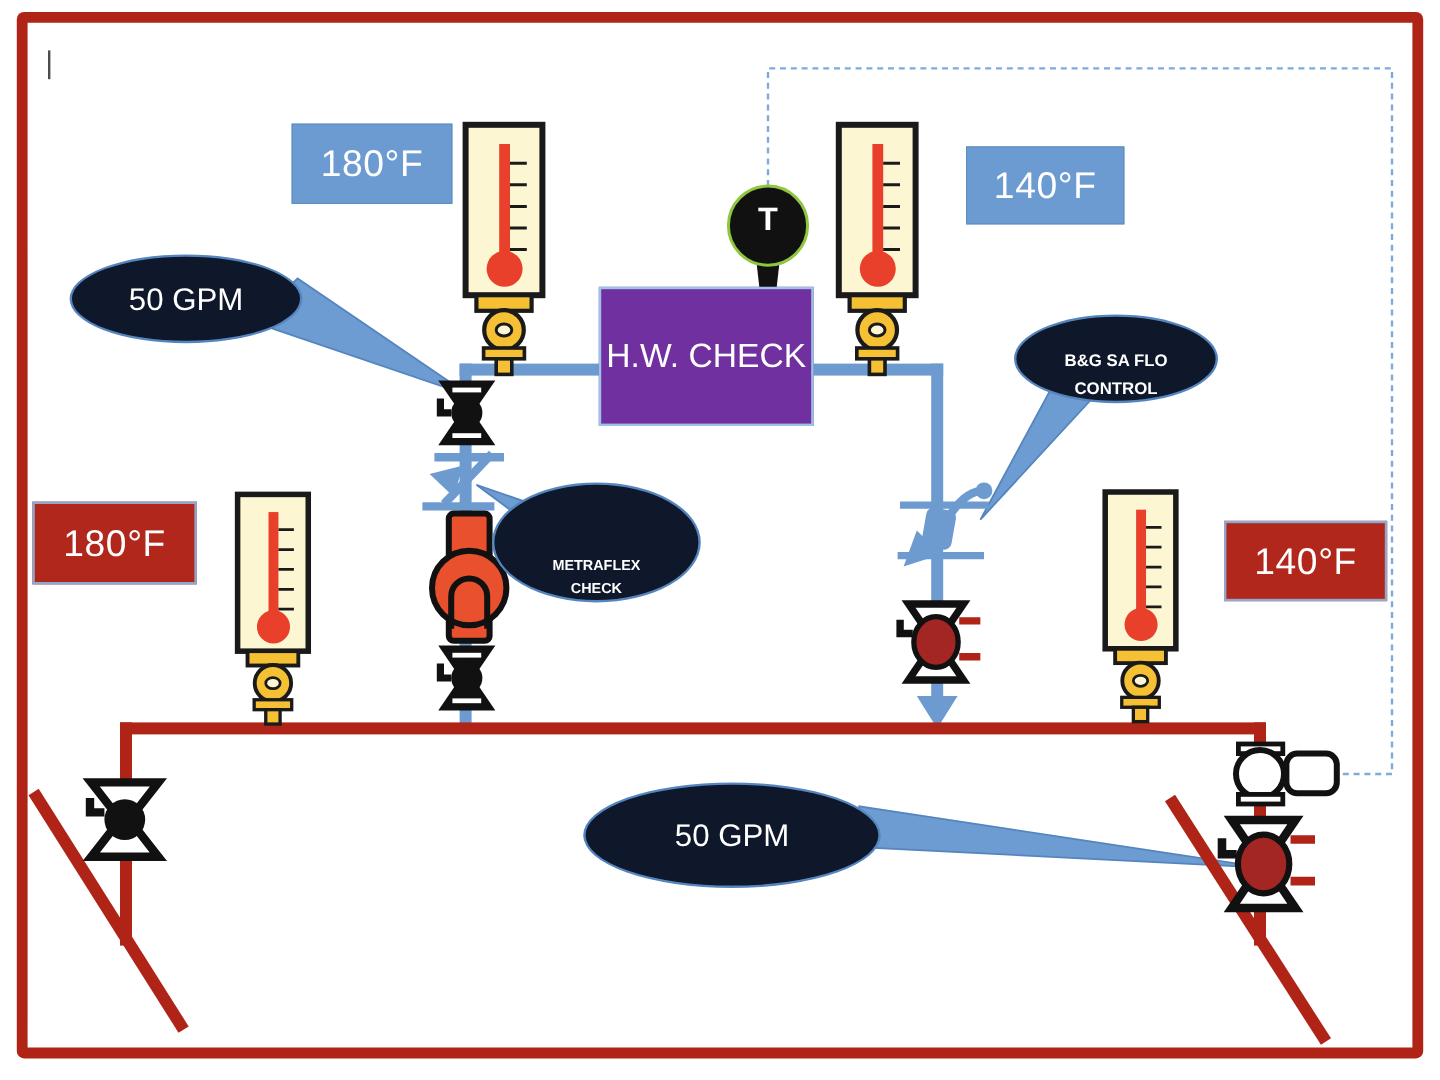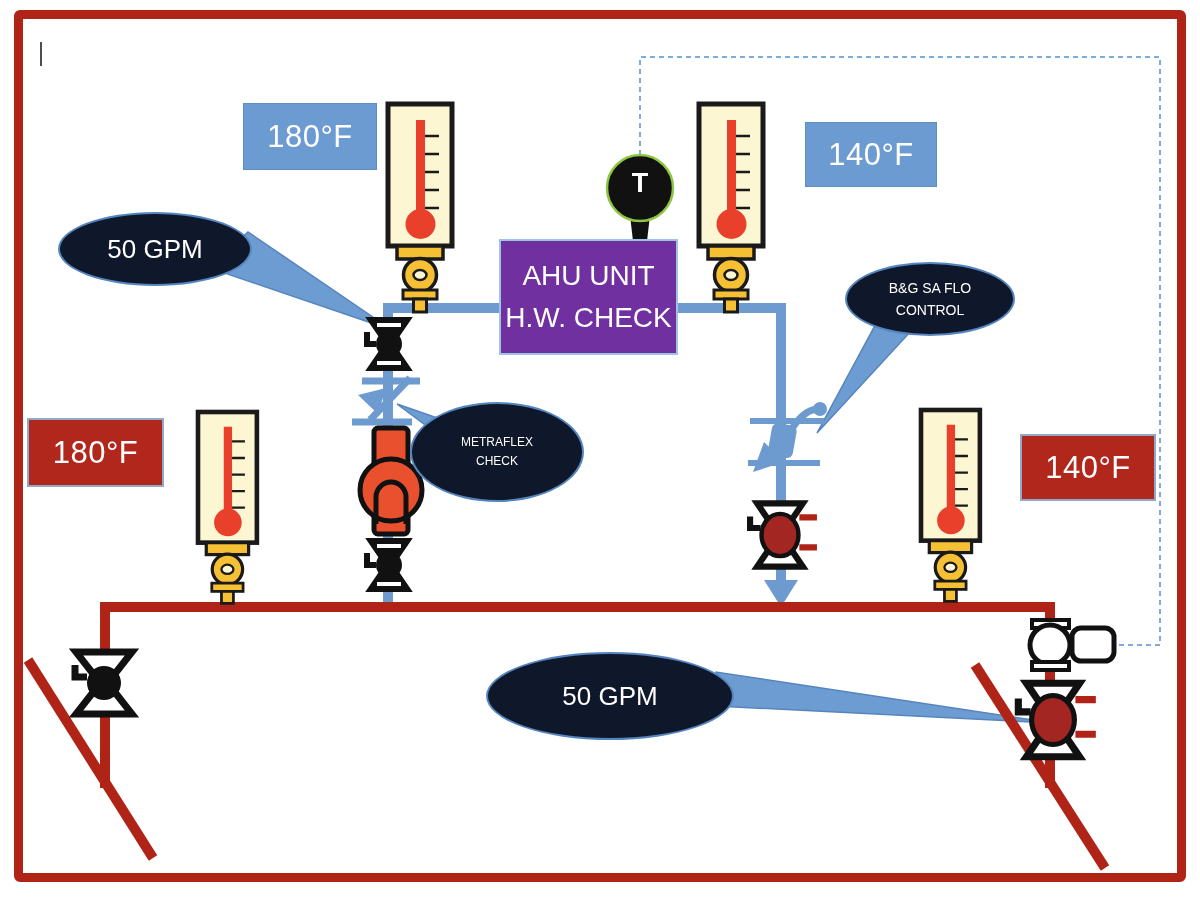--- a/index.html
+++ b/index.html
@@ -14,21 +14,21 @@
   .blue-box{background:#6C9BD2;border:1px solid #5E8FC4;}
   .red-box{background:#B2271B;border:2px solid #8FA9CC;}
   .purple-box{position:absolute;left:499px;top:239px;width:175px;height:112px;
               background:#7030A0;border:2px solid #9DC3E6;color:#ffffff;
               display:flex;flex-direction:column;align-items:center;justify-content:center;
               font-size:28px;line-height:1.5;}
   .callout{position:absolute;border-radius:50%;background:#0f172a;border:2px solid #5585BE;
            color:#ffffff;display:flex;flex-direction:column;align-items:center;
            justify-content:center;text-align:center;}
   .callout.big{font-size:26px;}
-  .callout.small{font-weight:normal;line-height:1.6;}
+  .callout.small{font-weight:bold;line-height:1.6;justify-content:flex-end;}
   .sensor-letter{position:absolute;left:616px;top:168px;width:48px;height:40px;
                  color:#ffffff;font-size:27px;font-weight:bold;text-align:center;}
 </style>
 </head>
 <body>
 
 <div class="canvas">
 
   <div class="frame"></div>
   <div class="cursor"></div>
@@ -139,21 +139,20 @@
     <rect x="1072" y="628" width="42" height="33" rx="9" fill="#fff" stroke="#111" stroke-width="5"></rect>
     <use href="#red-valve-sym" transform="translate(1053,720) scale(1.02)"></use>
   </svg>
 
   <div class="label-box blue-box" style="left:243px;top:103px;width:132px;height:65px;">180°F</div>
   <div class="label-box blue-box" style="left:805px;top:122px;width:130px;height:63px;">140°F</div>
   <div class="label-box red-box" style="left:27px;top:418px;width:133px;height:65px;">180°F</div>
   <div class="label-box red-box" style="left:1020px;top:434px;width:132px;height:63px;">140°F</div>
 
   <div class="purple-box">
-    <div>AHU UNIT</div>
     <div>H.W. CHECK</div>
   </div>
 
   <div class="sensor-letter">T</div>
 
   <div class="callout big" style="left:58px;top:212px;width:190px;height:70px;">50 GPM</div>
 
   <div class="callout small" style="left:410px;top:402px;width:170px;height:96px;font-size:12px;">
     <div>METRAFLEX</div>
     <div>CHECK</div>

